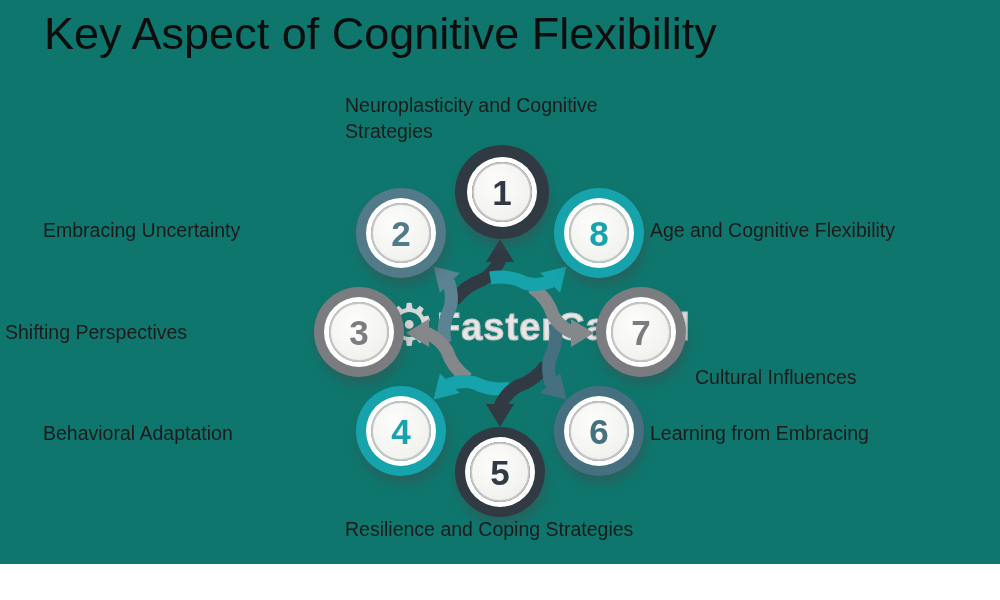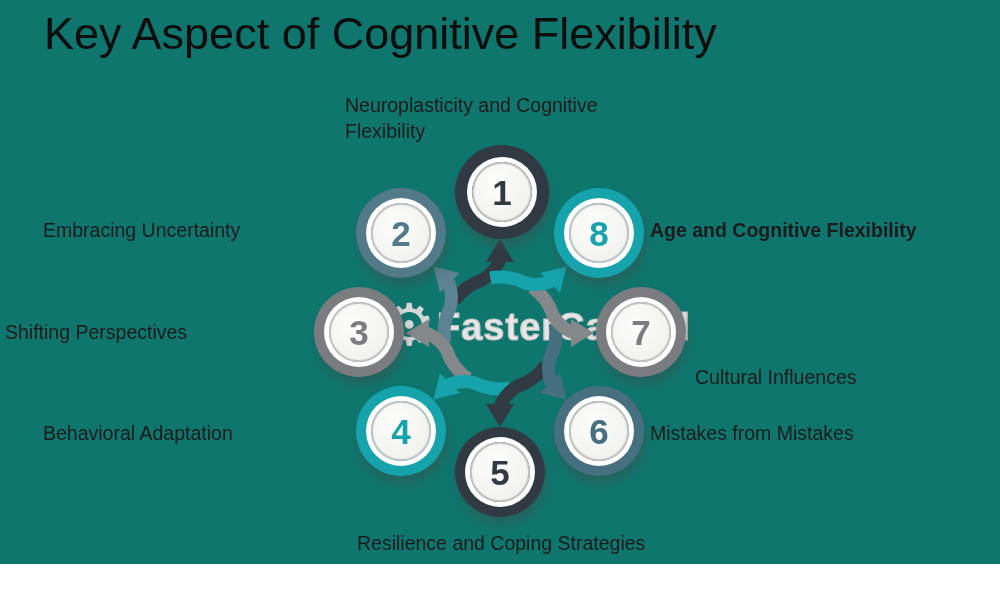--- a/index.html
+++ b/index.html
@@ -53,24 +53,24 @@
   .n7{left:596px;top:287px;}
   .n8{left:554px;top:188px;}
   
   .lbl{
     position:absolute;z-index:4;font-size:19.5px;color:#1b1b1b;line-height:26px;font-weight:400;
   }
   .lbl1{left:345px;top:92px;width:276px;}
   .lbl2{left:43px;top:217px;}
   .lbl3{left:5px;top:319px;}
   .lbl4{left:43px;top:420px;text-align:center;}
-  .lbl5{left:345px;top:530px;margin-left:12px;}
+  .lbl5{left:345px;top:516px;}
   .lbl6{left:650px;top:420px;}
   .lbl7{left:695px;top:319px;margin-top:45px;}
-  .lbl8{left:650px;top:217px;font-weight:bold;}
+  .lbl8{left:650px;top:217px;}
 </style>
 </head>
 <body>
 
 <div class="stage">
 
   <h1 class="title">Key Aspect of Cognitive Flexibility</h1>
 
   <div class="watermark">
     <span class="gear-big">⚙</span>
@@ -131,22 +131,22 @@
     <div class="node-inner">
       <span class="node-num" style="color: rgb(122, 124, 127);">7</span>
     </div>
   </div>
   <div class="node n8" style="background: rgb(23, 163, 172);">
     <div class="node-inner">
       <span class="node-num" style="color: rgb(23, 163, 172);">8</span>
     </div>
   </div>
 
-  <div class="lbl lbl1">Neuroplasticity and Cognitive Flexibility</div>
+  <div class="lbl lbl1">Neuroplasticity and Cognitive Strategies</div>
   <div class="lbl lbl3">Shifting Perspectives</div>
   <div class="lbl lbl2">Embracing Uncertainty</div>
   <div class="lbl lbl4">Behavioral Adaptation</div>
   <div class="lbl lbl5">Resilience and Coping Strategies</div>
-  <div class="lbl lbl6">Mistakes from Mistakes</div>
+  <div class="lbl lbl6">Learning from Embracing</div>
   <div class="lbl lbl7">Cultural Influences</div>
   <div class="lbl lbl8">Age and Cognitive Flexibility</div>
 
 </div>
 
 </body></html>

